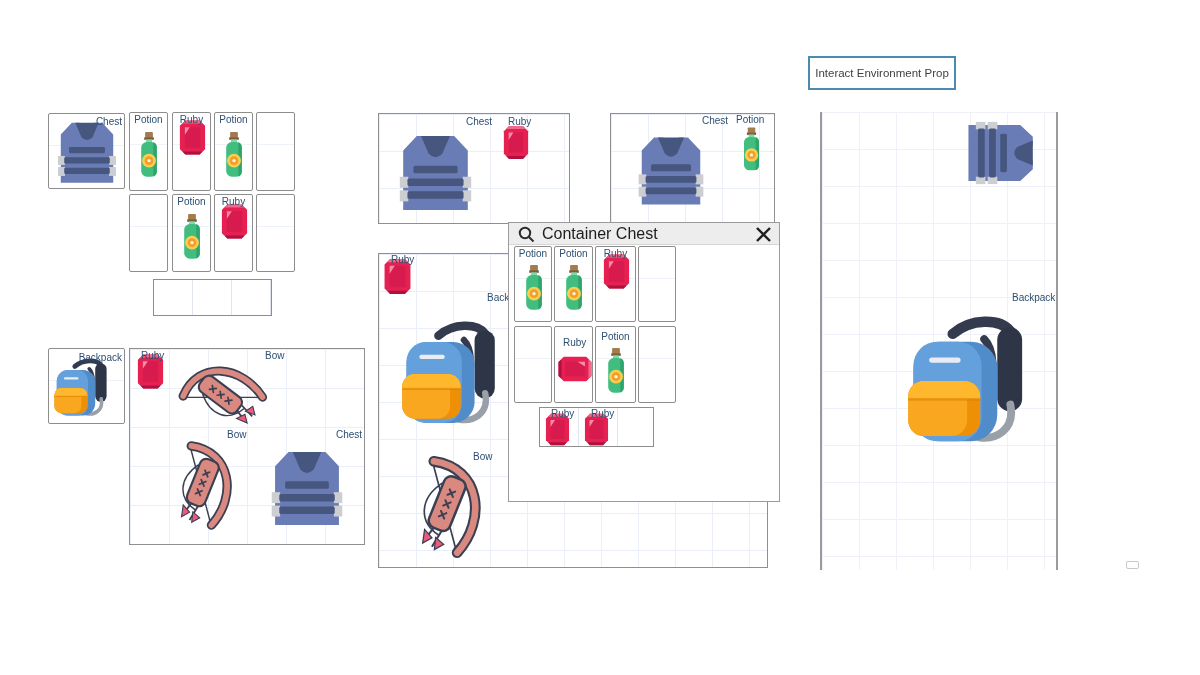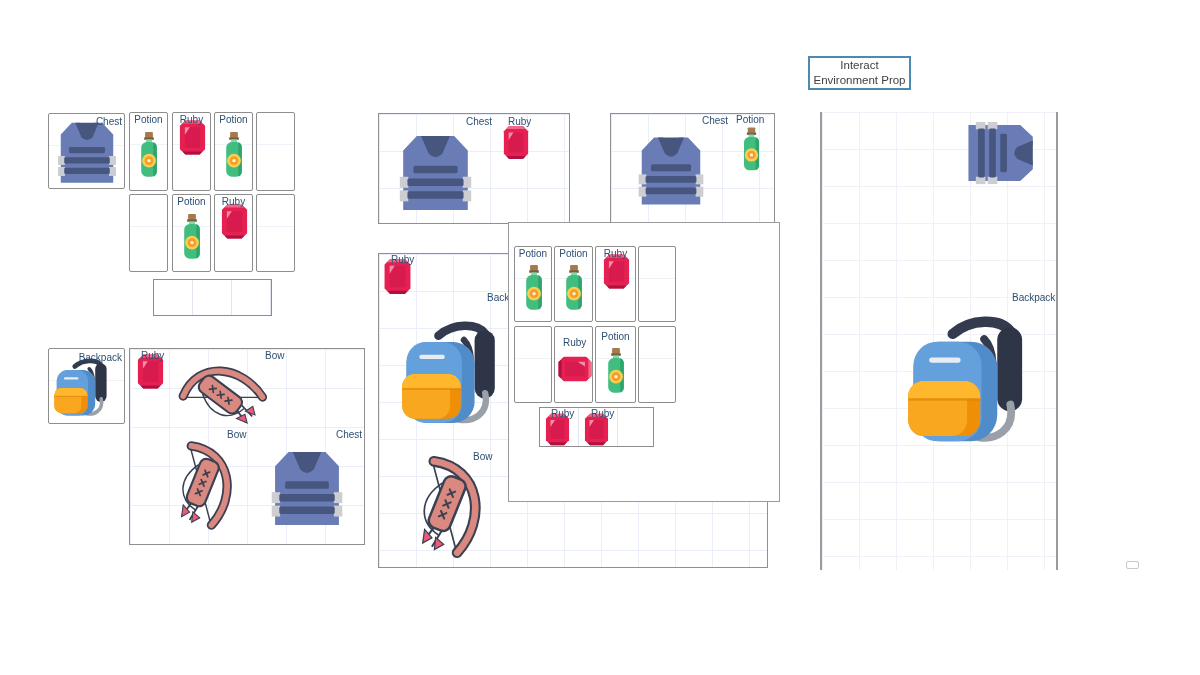--- a/index.html
+++ b/index.html
@@ -27,21 +27,21 @@
   .lbl-c { left:0; right:0; text-align:center; }
   .rot90 { transform:rotate(90deg); }
   .rotm75 { transform:rotate(-75deg); }
 
   .vline { position:absolute; width:2px; background:#9b9b9b; }
   .env-grid { position:absolute;
     background-image: linear-gradient(to right,#f0f1f8 1px,transparent 1px),
                       linear-gradient(to bottom,#f0f1f8 1px,transparent 1px);
     background-size:37px 37px; }
 
-  .interact-btn { position:absolute; left:808px; top:56px; width:103px; height:34px;
+  .interact-btn { position:absolute; left:808px; top:56px; width:148px; height:34px;
     background:#fff; border:2px solid #4a8ab3; color:#3f3f3f; font-size:11.5px;
     line-height:1.3; display:flex; align-items:center; justify-content:center;
     text-align:center; z-index:5; cursor:pointer; }
 
   .popup { position:absolute; left:508px; top:222px; width:272px; height:280px;
     background:#fff; border:1px solid #9a9a9a; z-index:10; }
   .popup-header { position:absolute; left:0; top:0; width:100%; height:22px;
     background:#ededed; border-bottom:1px solid #d6d6d6; }
   .popup-title { position:absolute; left:33px; top:2px; font-size:16px; color:#1d1d1d; }
   .search-ic { position:absolute; left:9px; top:3px; }
@@ -221,20 +221,31 @@
   <svg class="icon" style="left:398px;top:296px;" width="117" height="156">
       <use href="#sym-backpack"></use>
     </svg>
   <span class="item-label" style="left:487px;top:292px;">Backpack</span>
   <svg class="icon" style="left:413px;top:453px;" width="85" height="108">
       <use href="#sym-bow"></use>
     </svg>
   <span class="item-label" style="left:473px;top:451px;">Bow</span>
 
   <div class="popup">
+    <div class="popup-header">
+      <svg class="search-ic" width="17" height="17">
+        <circle cx="7" cy="7" r="5.2" stroke="#2b2b2b" stroke-width="2" fill="none"></circle>
+        <line x1="11" y1="11" x2="15.5" y2="15.5" stroke="#2b2b2b" stroke-width="2"></line>
+      </svg>
+      <span class="popup-title">Container Chest</span>
+      <svg class="close-ic" width="17" height="17">
+        <line x1="2" y1="2" x2="15" y2="15" stroke="#1e1e1e" stroke-width="2.4"></line>
+        <line x1="15" y1="2" x2="2" y2="15" stroke="#1e1e1e" stroke-width="2.4"></line>
+      </svg>
+    </div>
 
     <div class="slot" style="left:5px;top:23px;width:38px;height:76px;">
       <span class="item-label lbl-c" style="top:1px;">Potion</span>
       <svg class="icon" style="left:6px;top:13px;" width="26" height="56">
           <use href="#sym-potion"></use>
         </svg>
     </div>
     <div class="slot" style="left:45px;top:23px;width:39px;height:76px;">
       <span class="item-label lbl-c" style="top:1px;">Potion</span>
       <svg class="icon" style="left:6px;top:13px;" width="26" height="56">

